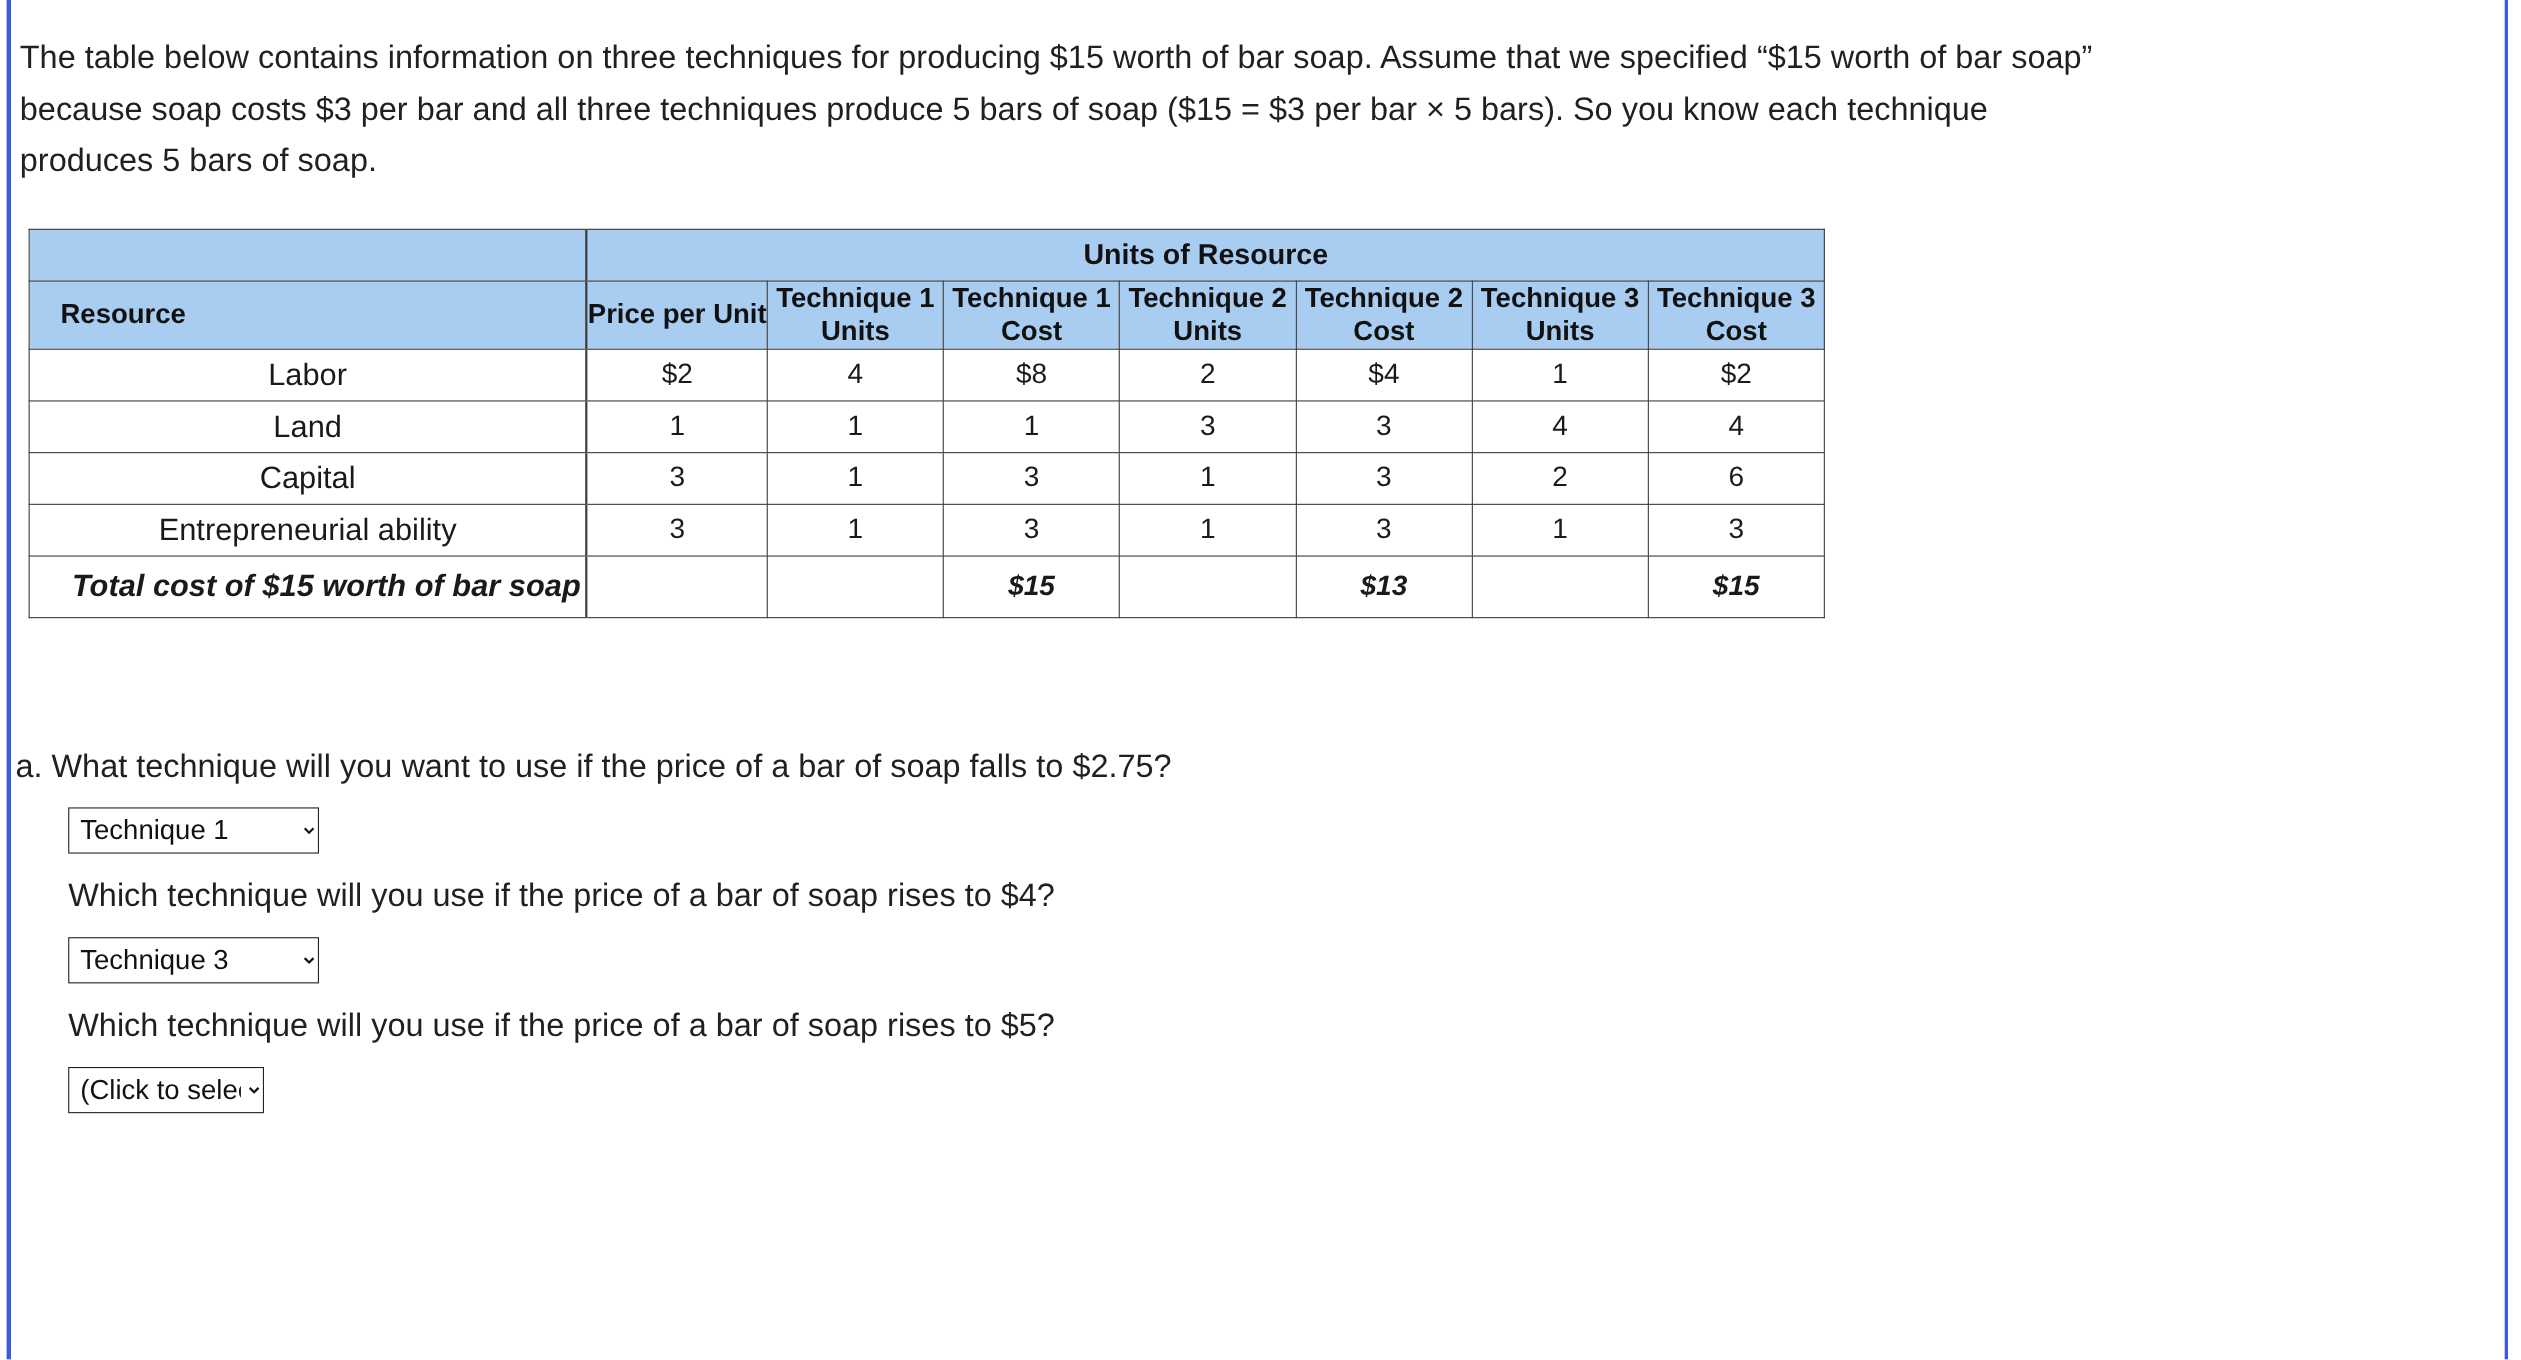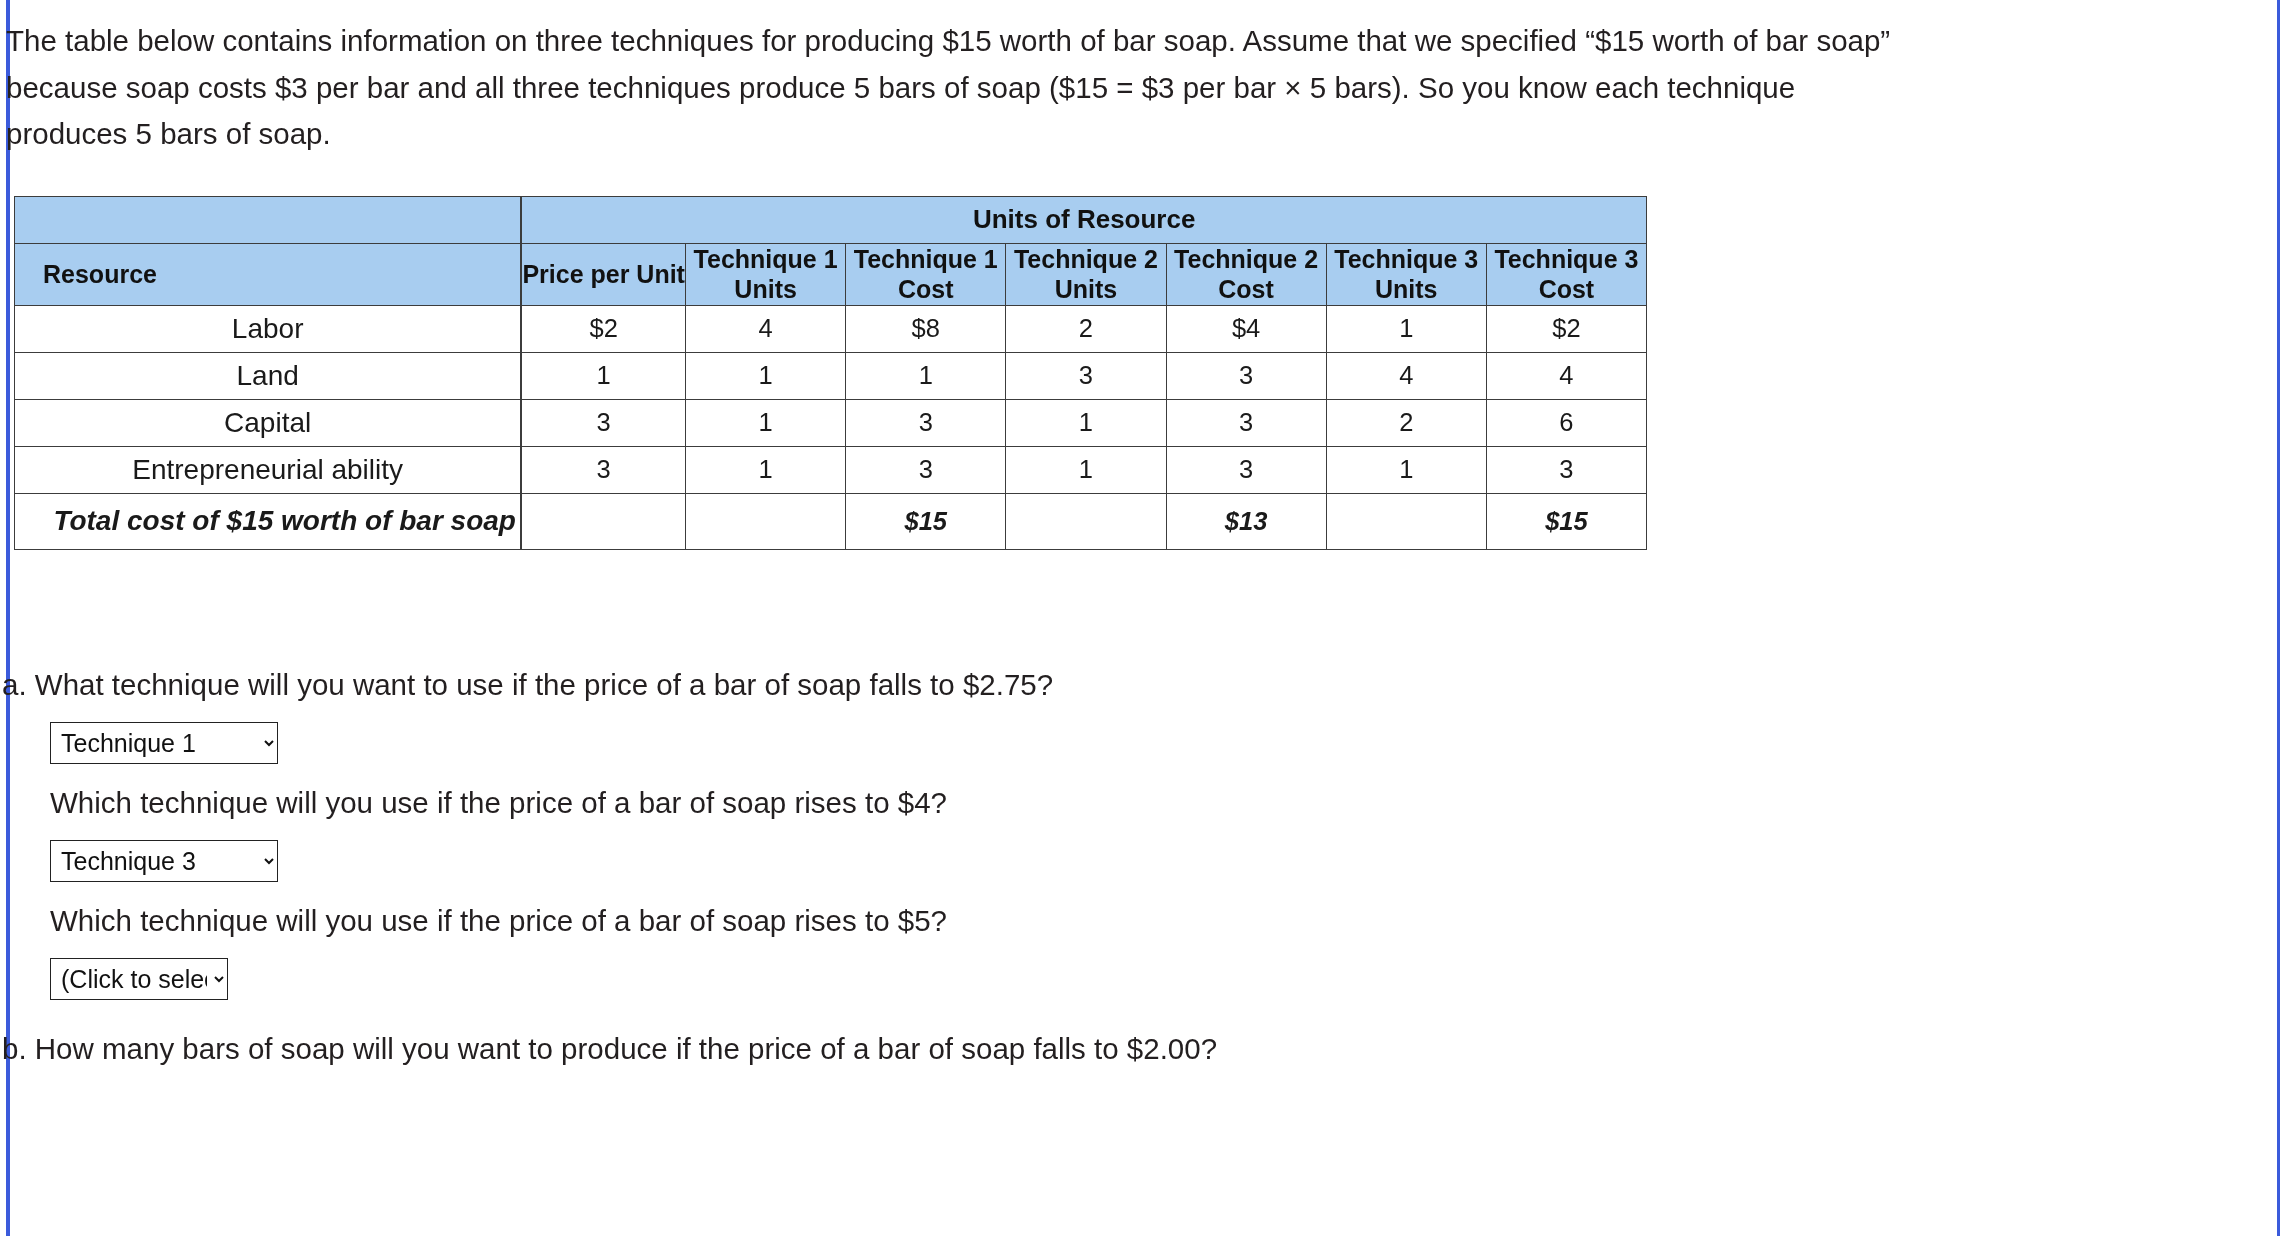--- a/index.html
+++ b/index.html
@@ -19,22 +19,23 @@
     left: 6px; top: 0; width: 4px; height: 1236px;
     background: #3b5bdb;
   }
   .rule-right {
     position: absolute;
     right: 12px; top: 0; width: 3px; height: 1236px;
     background: #3b5bdb;
   }
   .content {
     position: absolute;
-    left: 0; top: 0;
+    left: 0; top: 12px;
     width: 2292px;
+    padding-left: 12px;
   }
   .intro {
     margin: 18px 0 0 0;
     padding: 0 0 0 6px;
     width: 1900px;
     font-size: 29.5px;
     line-height: 1.58;
     color: #231f20;
   }
   
@@ -233,16 +234,15 @@
     </div>
 
     <p class="sub-line">Which technique will you use if the price of a bar of soap rises to $5?</p>
 
     <div class="select-row">
       <select class="answer w-narrow">
         <option>(Click to select)</option>
       </select>
     </div>
 
-    <p class="q-b">b. How many bars of soap will you want to produce if the price of a bar of soap falls to $2.00?</p>
   </div>
 
 </div>
 
 </body></html>

